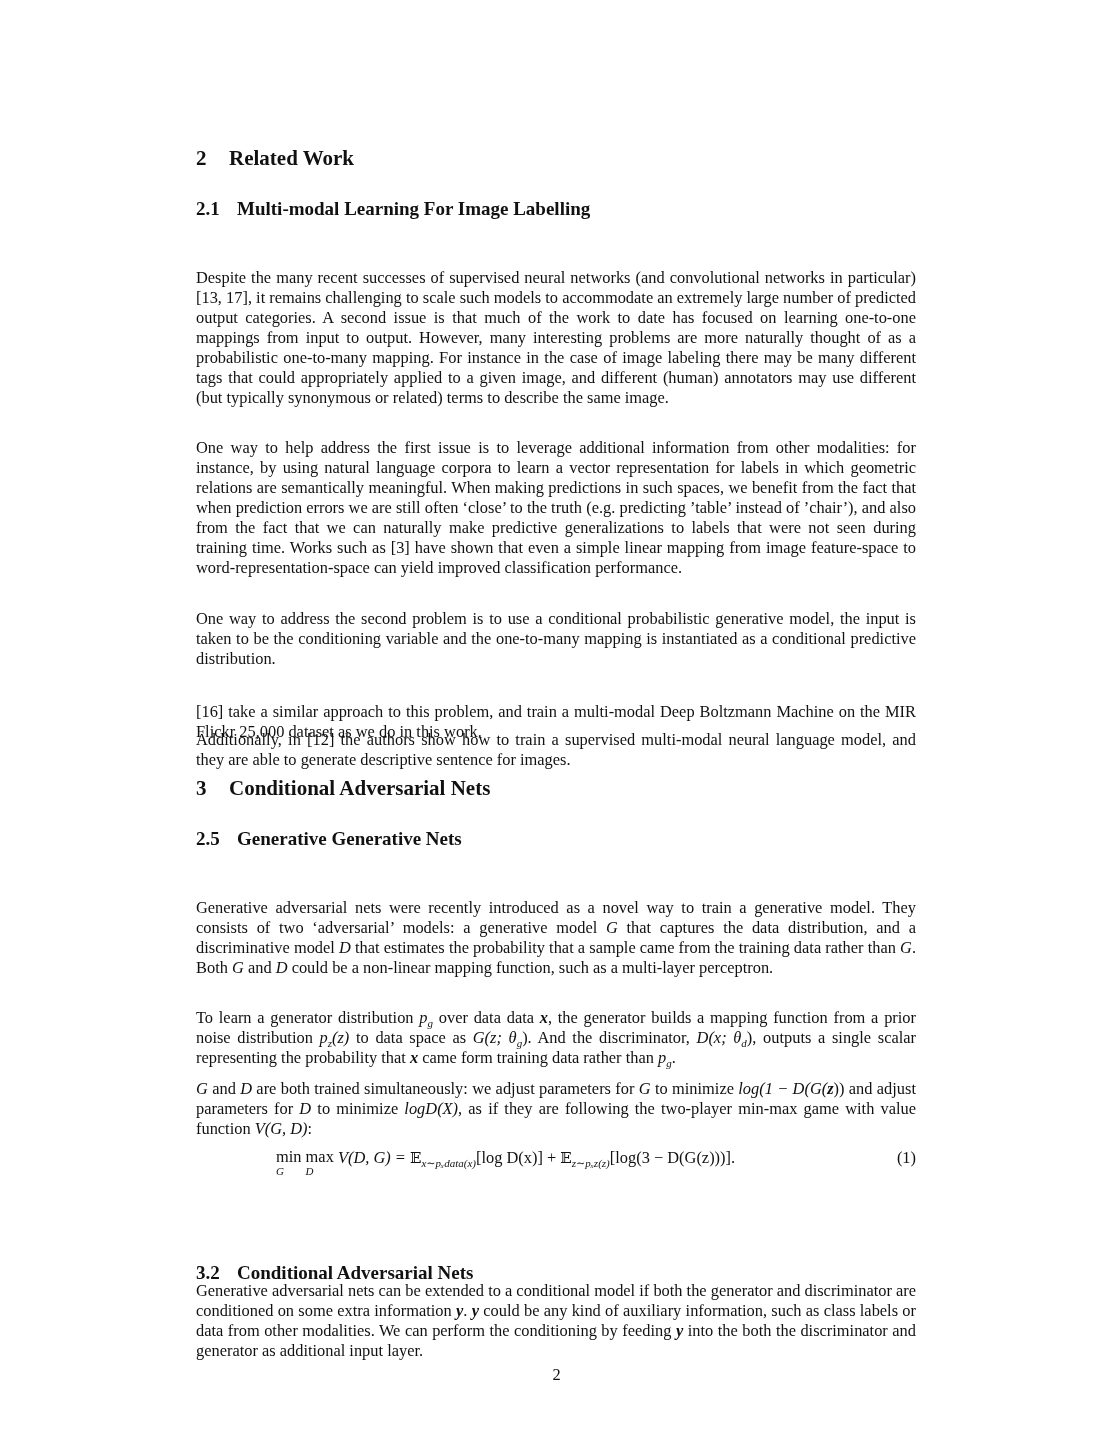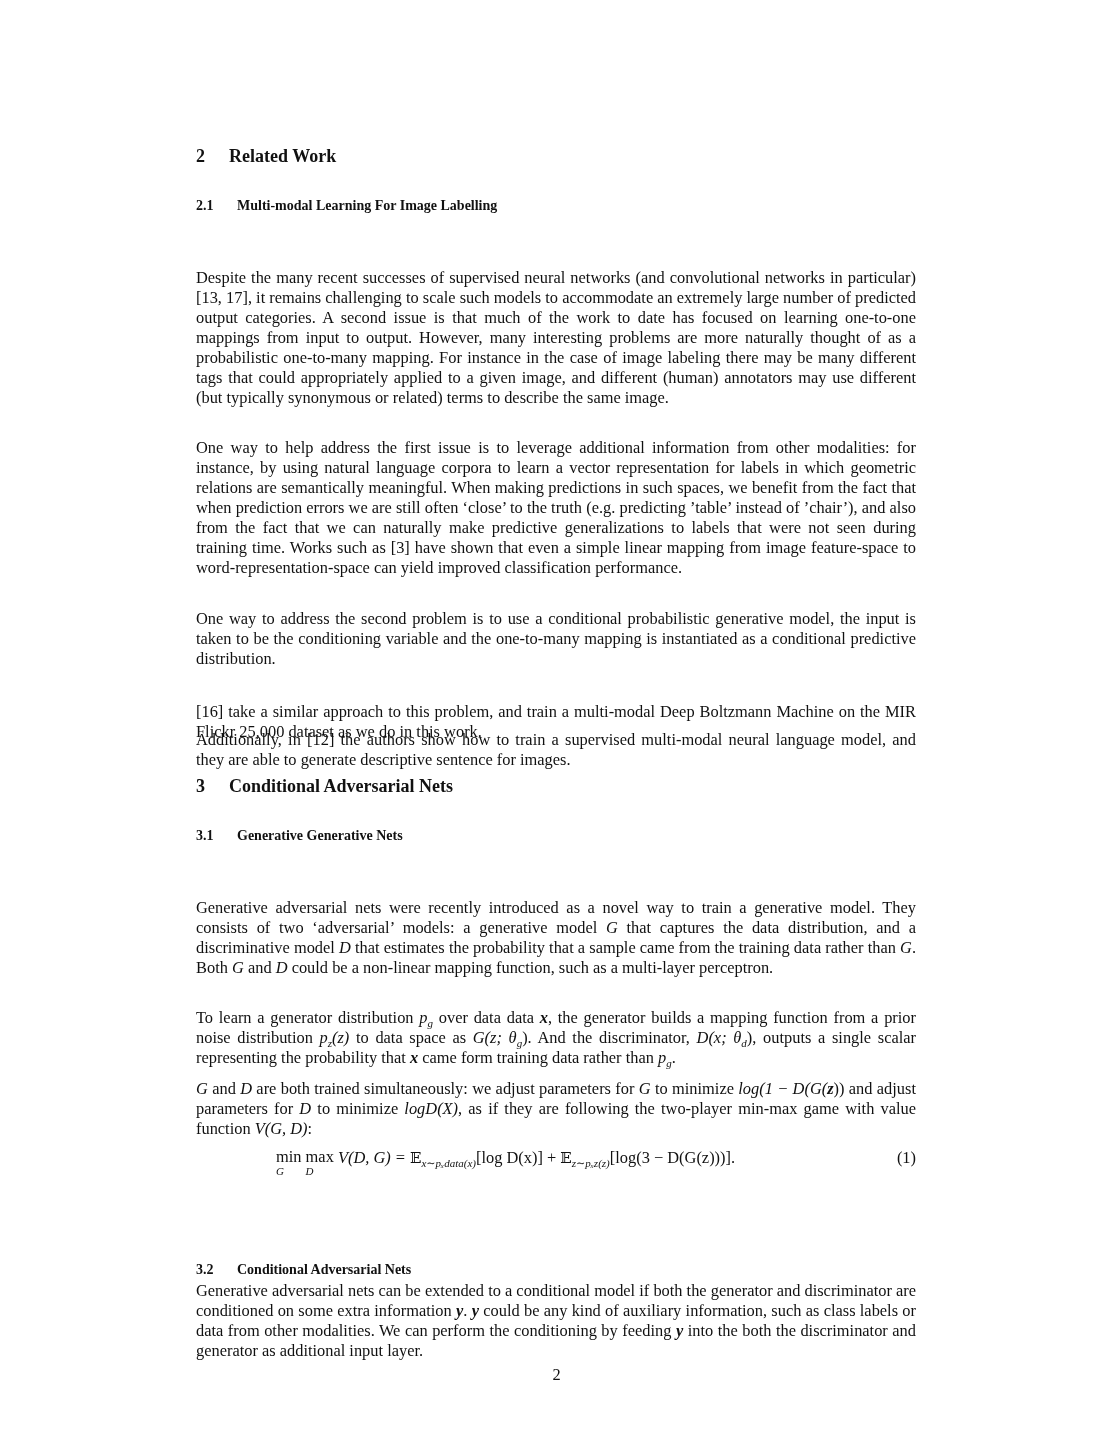--- a/index.html
+++ b/index.html
@@ -1,20 +1,20 @@
 <!DOCTYPE html>
 <html><head>
 <meta charset="utf-8">
 <style>
   html, body { margin: 0; padding: 0; background: #ffffff; }
   body { width: 1113px; height: 1440px; position: relative; overflow: hidden;
          font-family: "Liberation Serif", "DejaVu Serif", serif; color: #111; }
   .page { position: absolute; left: 196px; top: 0; width: 720px; }
-  .sec { position: absolute; left: 0; font-weight: bold; font-size: 18px; white-space: nowrap; }
-  .sub { position: absolute; left: 0; font-weight: bold; font-size: 14px; white-space: nowrap; }
+  .sec { position: absolute; left: 0; font-weight: bold; font-size: 21px; white-space: nowrap; }
+  .sub { position: absolute; left: 0; font-weight: bold; font-size: 19px; white-space: nowrap; }
   .num { display: inline-block; }
   .sec .num { width: 33px; }
   .sub .num { width: 41px; }
   .p { position: absolute; left: 0; width: 720px; font-size: 16.4px; line-height: 20px;
        text-align: justify; text-align-last: left; hyphens: manual; margin-top: 30px; }
   .m { font-style: italic; text-align: center; }
   .bi { font-style: italic; font-weight: bold; }
   sub { font-size: 11px; line-height: 0; }
   .eq { position: absolute; left: 80px; top: 1148px; width: 640px; font-size: 16.4px; white-space: nowrap; }
   .eqnum { position: absolute; right: 0; top: 0; }
@@ -40,21 +40,21 @@
   <div class="p" style="top:408px">One way to help address the first issue is to leverage additional information from other modalities: for instance, by using natural language corpora to learn a vector representation for labels in which geometric relations are semantically meaningful. When making predictions in such spaces, we ben­efit from the fact that when prediction errors we are still often ‘close’ to the truth (e.g.  predicting ’table’ instead of ’chair’), and also from the fact that we can naturally make predictive generaliza­tions to labels that were not seen during training time.  Works such as [3] have shown that even a simple linear mapping from image feature-space to word-representation-space can yield improved classification performance.</div>
   <div class="p" style="top:579px">One way to address the second problem is to use a conditional probabilistic generative model, the input is taken to be the conditioning variable and the one-to-many mapping is instantiated as a conditional predictive distribution.</div>
   <div class="p" style="top:672px">[16] take a similar approach to this problem, and train a multi-modal Deep Boltzmann Machine on the MIR Flickr 25,000 dataset as we do in this work.</div>
   <div class="p" style="top:700px">Additionally, in [12] the authors show how to train a supervised multi-modal neural language model, and they are able to generate descriptive sentence for images.</div>
 
   <div class="sec" style="top:776px">
     <span class="num">3</span><span>Conditional Adversarial Nets</span>
   </div>
 
   <div class="sub" style="top:828px">
-    <span class="num">3.1</span><span>Generative Generative Nets</span>
+    <span class="num">2.5</span><span>Generative Generative Nets</span>
   </div>
 
   <div class="p" style="top:868px"><span>Generative adversarial nets were recently introduced as a novel way to train a generative model. They consists of two ‘adversarial’ models: a generative model </span><span class="m">G</span><span> that captures the data distribution, and a discriminative model </span><span class="m">D</span><span> that estimates the probability that a sample came from the training data rather than </span><span class="m">G</span><span>.  Both </span><span class="m">G</span><span> and </span><span class="m">D</span><span> could be a non-linear mapping function, such as a multi-layer perceptron.</span></div>
 
   <div class="p" style="top:978px"><span>To learn a generator distribution </span><span class="m">p</span><sub class="m">g</sub><span> over data data </span><span class="bi">x</span><span>, the generator builds a mapping function from a prior noise distribution </span><span class="m">p</span><sub class="m">z</sub><span class="m">(z)</span><span> to data space as </span><span class="m">G(z; θ</span><sub class="m">g</sub><span>)</span><span>. And the discriminator, </span><span class="m">D(x; θ</span><sub class="m">d</sub><span>)</span><span>, outputs a single scalar representing the probability that </span><span class="bi">x</span><span> came form training data rather than </span><span class="m">p</span><sub class="m">g</sub><span>.</span></div>
 
   <div class="p" style="top:1049px"><span class="m">G</span><span> and </span><span class="m">D</span><span> are both trained simultaneously: we adjust parameters for </span><span class="m">G</span><span> to minimize </span><span class="m">log(1 − D(G(</span><span class="bi">z</span><span>))</span><span> and adjust parameters for </span><span class="m">D</span><span> to minimize </span><span class="m">logD(X)</span><span>, as if they are following the two-player min-max game with value function </span><span class="m">V(G, D)</span><span>:</span></div>
 
   <div class="eq">
     <span class="minmax"><span>min</span><span class="u">G</span></span>

